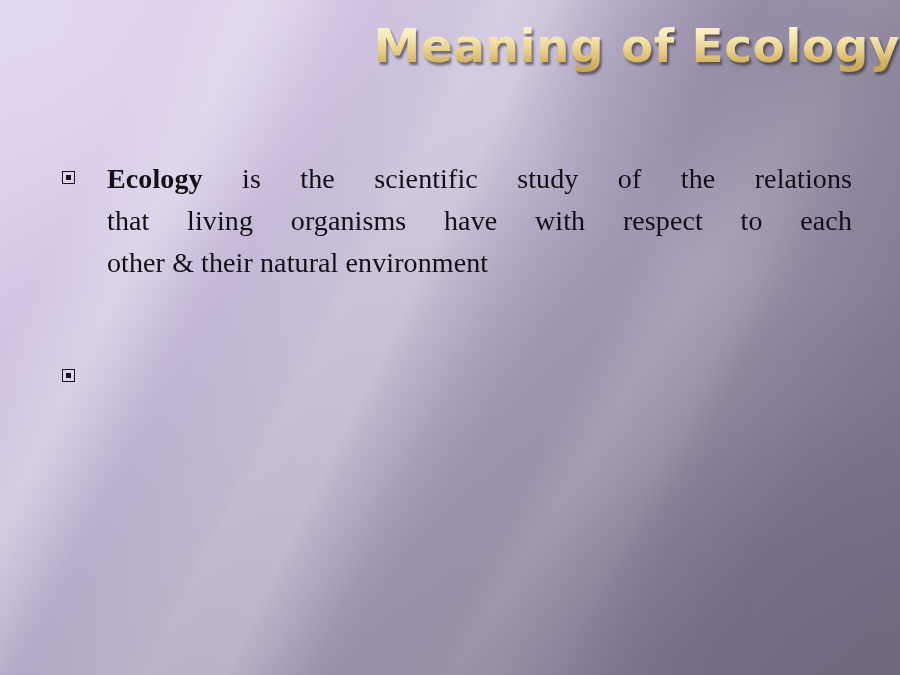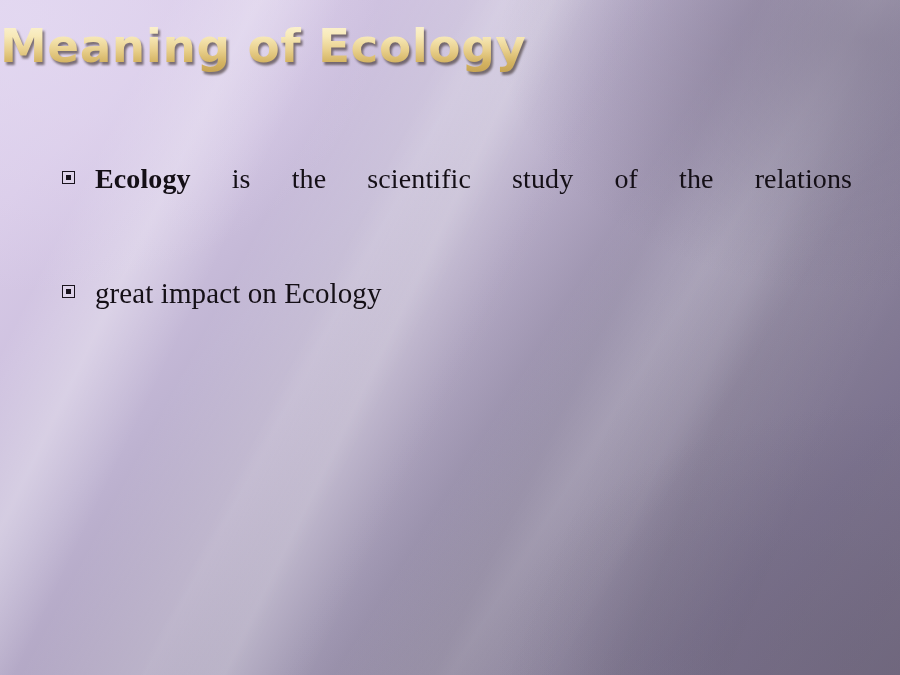--- a/index.html
+++ b/index.html
@@ -73,37 +73,38 @@
     position: absolute;
     inset: 0;
   }
 
   
   .title {
     position: absolute;
     left: 0;
     right: 0;
     top: 19px;
-    text-align: left;
+    text-align: right;
     font-family: "DejaVu Sans", "Liberation Sans", sans-serif;
     font-size: 47px;
     font-weight: 700;
     letter-spacing: 0.5px;
     line-height: 1.15;
     color: #f3e6b7;
     background: linear-gradient(180deg,
         #fdf6dd 0%,
         #f7e9b8 32%,
         #e8cf8c 58%,
         #d4b463 80%,
         #c6a352 100%);
     -webkit-background-clip: text;
     background-clip: text;
     -webkit-text-fill-color: transparent;
     filter: drop-shadow(2px 3px 1px rgba(40,28,20,0.55));
+    padding-left: 36px;
   }
 
   
   .body {
     position: absolute;
     left: 62px;
     top: 158px;
     width: 790px;
   }
   .bullet-row {
@@ -130,21 +131,21 @@
     position: absolute;
     left: 2.5px;
     top: 2.5px;
     width: 5px;
     height: 5px;
     background: #19131d;
   }
 
   .para {
     flex: 1 1 auto;
-    margin-left: 20px;
+    margin-left: 32px;
     text-align: justify;
     text-justify: inter-word;
     font-size: 28.5px;
     line-height: 42px;
     color: #140f16;
     letter-spacing: 0.1px;
   }
   .para.p1 { font-size: 28px; line-height: 42px; }
   .para.p2 { font-size: 29px; line-height: 43px; }
   .para b { font-weight: 700; }
@@ -169,25 +170,26 @@
   <div id="content">
 
     <div class="title">Meaning of Ecology</div>
 
     <div class="body">
 
       <div class="bullet-row first">
         <span class="marker"></span>
         <div class="para p1">
           <span class="justify-line"><b>Ecology</b><span> is the scientific study of the relations</span></span>
+          <span class="justify-line">that living organisms have with respect to each</span>
+          <span class="last-line">other &amp; their natural environment</span>
         </div>
       </div>
 
       <div class="bullet-row second">
         <span class="marker"></span>
         <div class="para p2">
-          <span class="last-line">great impact on Ecology</span>
         </div>
       </div>
 
     </div>
   </div>
 </div>
 
 </body></html>

